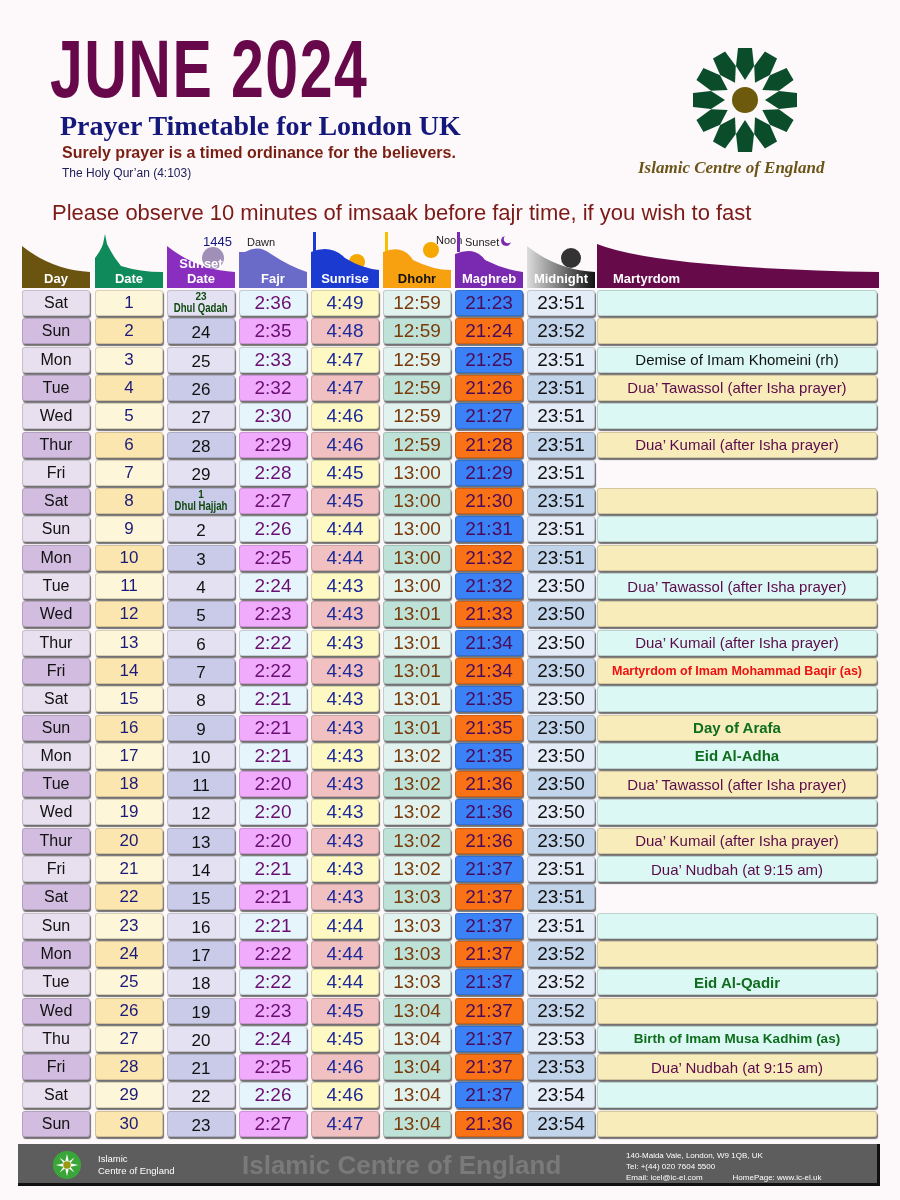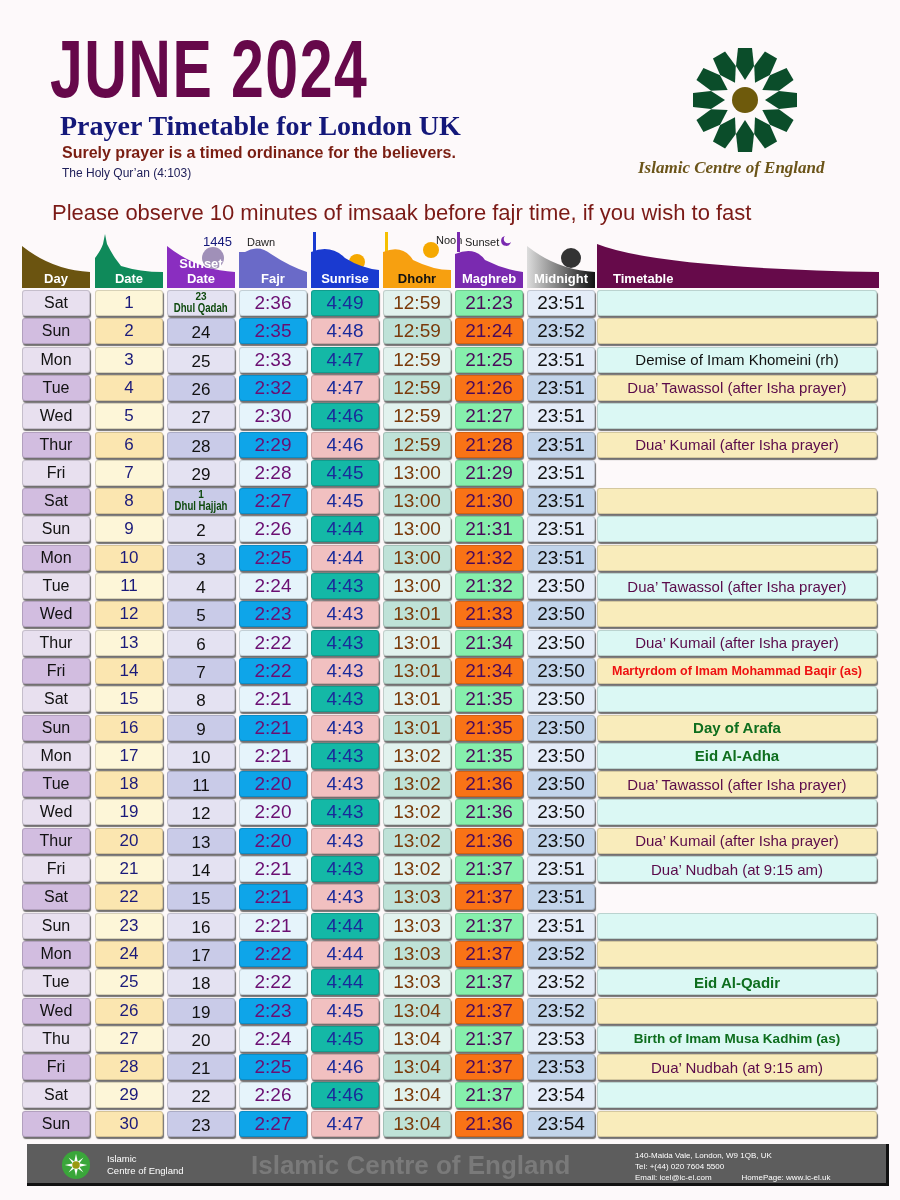--- a/index.html
+++ b/index.html
@@ -30,37 +30,37 @@
   .c-fajr { left: 217px; width: 68px; color: #6a0f72; }
   .c-sunrise { left: 289px; width: 68px; color: #1a2a9a; }
   .c-dhohr { left: 361px; width: 68px; color: #7a3a0a; }
   .c-maghreb { left: 433px; width: 68px; color: #4a0a5a; }
   .c-midnight { left: 505px; width: 68px; color: #111; }
   .c-prog { left: 575px; width: 280px; font-size: 15px; }
 
   .light .c-day { background: #e8e0ef; } .dark .c-day { background: #d2bde0; }
   .light .c-date { background: #fdf6d8; } .dark .c-date { background: #fbe6b0; }
   .light .c-hijri { background: #e4e2f2; } .dark .c-hijri { background: #c9cbe8; }
-  .light .c-fajr { background: #e6f4fb; } .dark .c-fajr { background: #0ea5e9; }
-  .light .c-sunrise { background: #14b8a6; text-align: right; } .dark .c-sunrise { background: #f1c0c0; }
+  .light .c-fajr { background: #e6f4fb; } .dark .c-fajr { background: #f0abfc; }
+  .light .c-sunrise { background: #fef9c3; text-align: right; } .dark .c-sunrise { background: #f1c0c0; }
   .light .c-dhohr { background: #e2f2ee; } .dark .c-dhohr { background: #bfe2d8; }
-  .light .c-maghreb { background: #86efac; } .dark .c-maghreb { background: #f97316; }
+  .light .c-maghreb { background: #3b82f6; } .dark .c-maghreb { background: #f97316; }
   .light .c-midnight { background: #e4ecf8; } .dark .c-midnight { background: #c2d4ea; }
   .light .c-prog { background: #dbf8f4; } .dark .c-prog { background: #f9ecbb; }
 
   .hijri-month { font-size: 12px; color: #0e4a0e; font-weight: bold; line-height: 1; transform: scaleX(0.8); white-space: nowrap; }
   .hijri-num { font-size: 10px; color: #0e4a0e; font-weight: bold; line-height: 1; }
 
   .p-black { color: #111; }
   .p-purple { color: #5a0a4a; }
   .p-red { color: #ee1111; font-weight: bold; font-size: 12.5px; }
   .p-green { color: #0e6e1e; font-weight: bold; }
   .p-green-sm { color: #0e6e1e; font-weight: bold; font-size: 13.5px; }
 
-  .footer { position: absolute; left: 27px; top: 1144px; width: 862px; height: 42px; background: #5d5d5d; border-bottom: 3px solid #111; border-right: 3px solid #111; text-decoration: underline; }
+  .footer { position: absolute; left: 18px; top: 1144px; width: 862px; height: 42px; background: #5d5d5d; border-bottom: 3px solid #111; border-right: 3px solid #111; text-decoration: underline; }
   .f-logo { position: absolute; left: 34px; top: 6px; width: 30px; height: 30px; }
   .f-name { position: absolute; left: 80px; top: 9px; font-size: 9.5px; color: #fff; line-height: 12px; }
   .f-big { position: absolute; left: 224px; top: 6px; font-weight: bold; font-size: 26px; color: #7a7a7a; }
   .f-info { position: absolute; left: 608px; top: 6px; font-size: 8px; color: #fff; line-height: 11px; }
   .f-info span.hp { margin-left: 30px; }
 </style>
 </head>
 <body>
 
 <div class="title">JUNE 2024</div>
@@ -155,21 +155,21 @@
         </defs>
         <path d="M0,14 Q30,38 68,40 L68,56 L0,56 Z" fill="url(#gm)"></path>
         <circle cx="44" cy="26" r="10" fill="#333"></circle>
       </svg>
     <div class="hlabel">Midnight</div>
   </div>
   <div class="hcol" style="left:575px;width:282px;">
     <svg width="282" height="56">
         <path d="M0,12 Q60,36 282,40 L282,56 L0,56 Z" fill="#660a4a"></path>
       </svg>
-    <div class="hlabel" style="text-align:left;left:16px;">Timetable</div>
+    <div class="hlabel" style="text-align:left;left:16px;">Martyrdom</div>
   </div>
 </div>
 
 <div class="grid" id="grid">
     <div class="row light" style="top: 0px;">
       <div class="cell c-day">
         <span>Sat</span>
       </div>
       <div class="cell c-date">
         <span>1</span>

